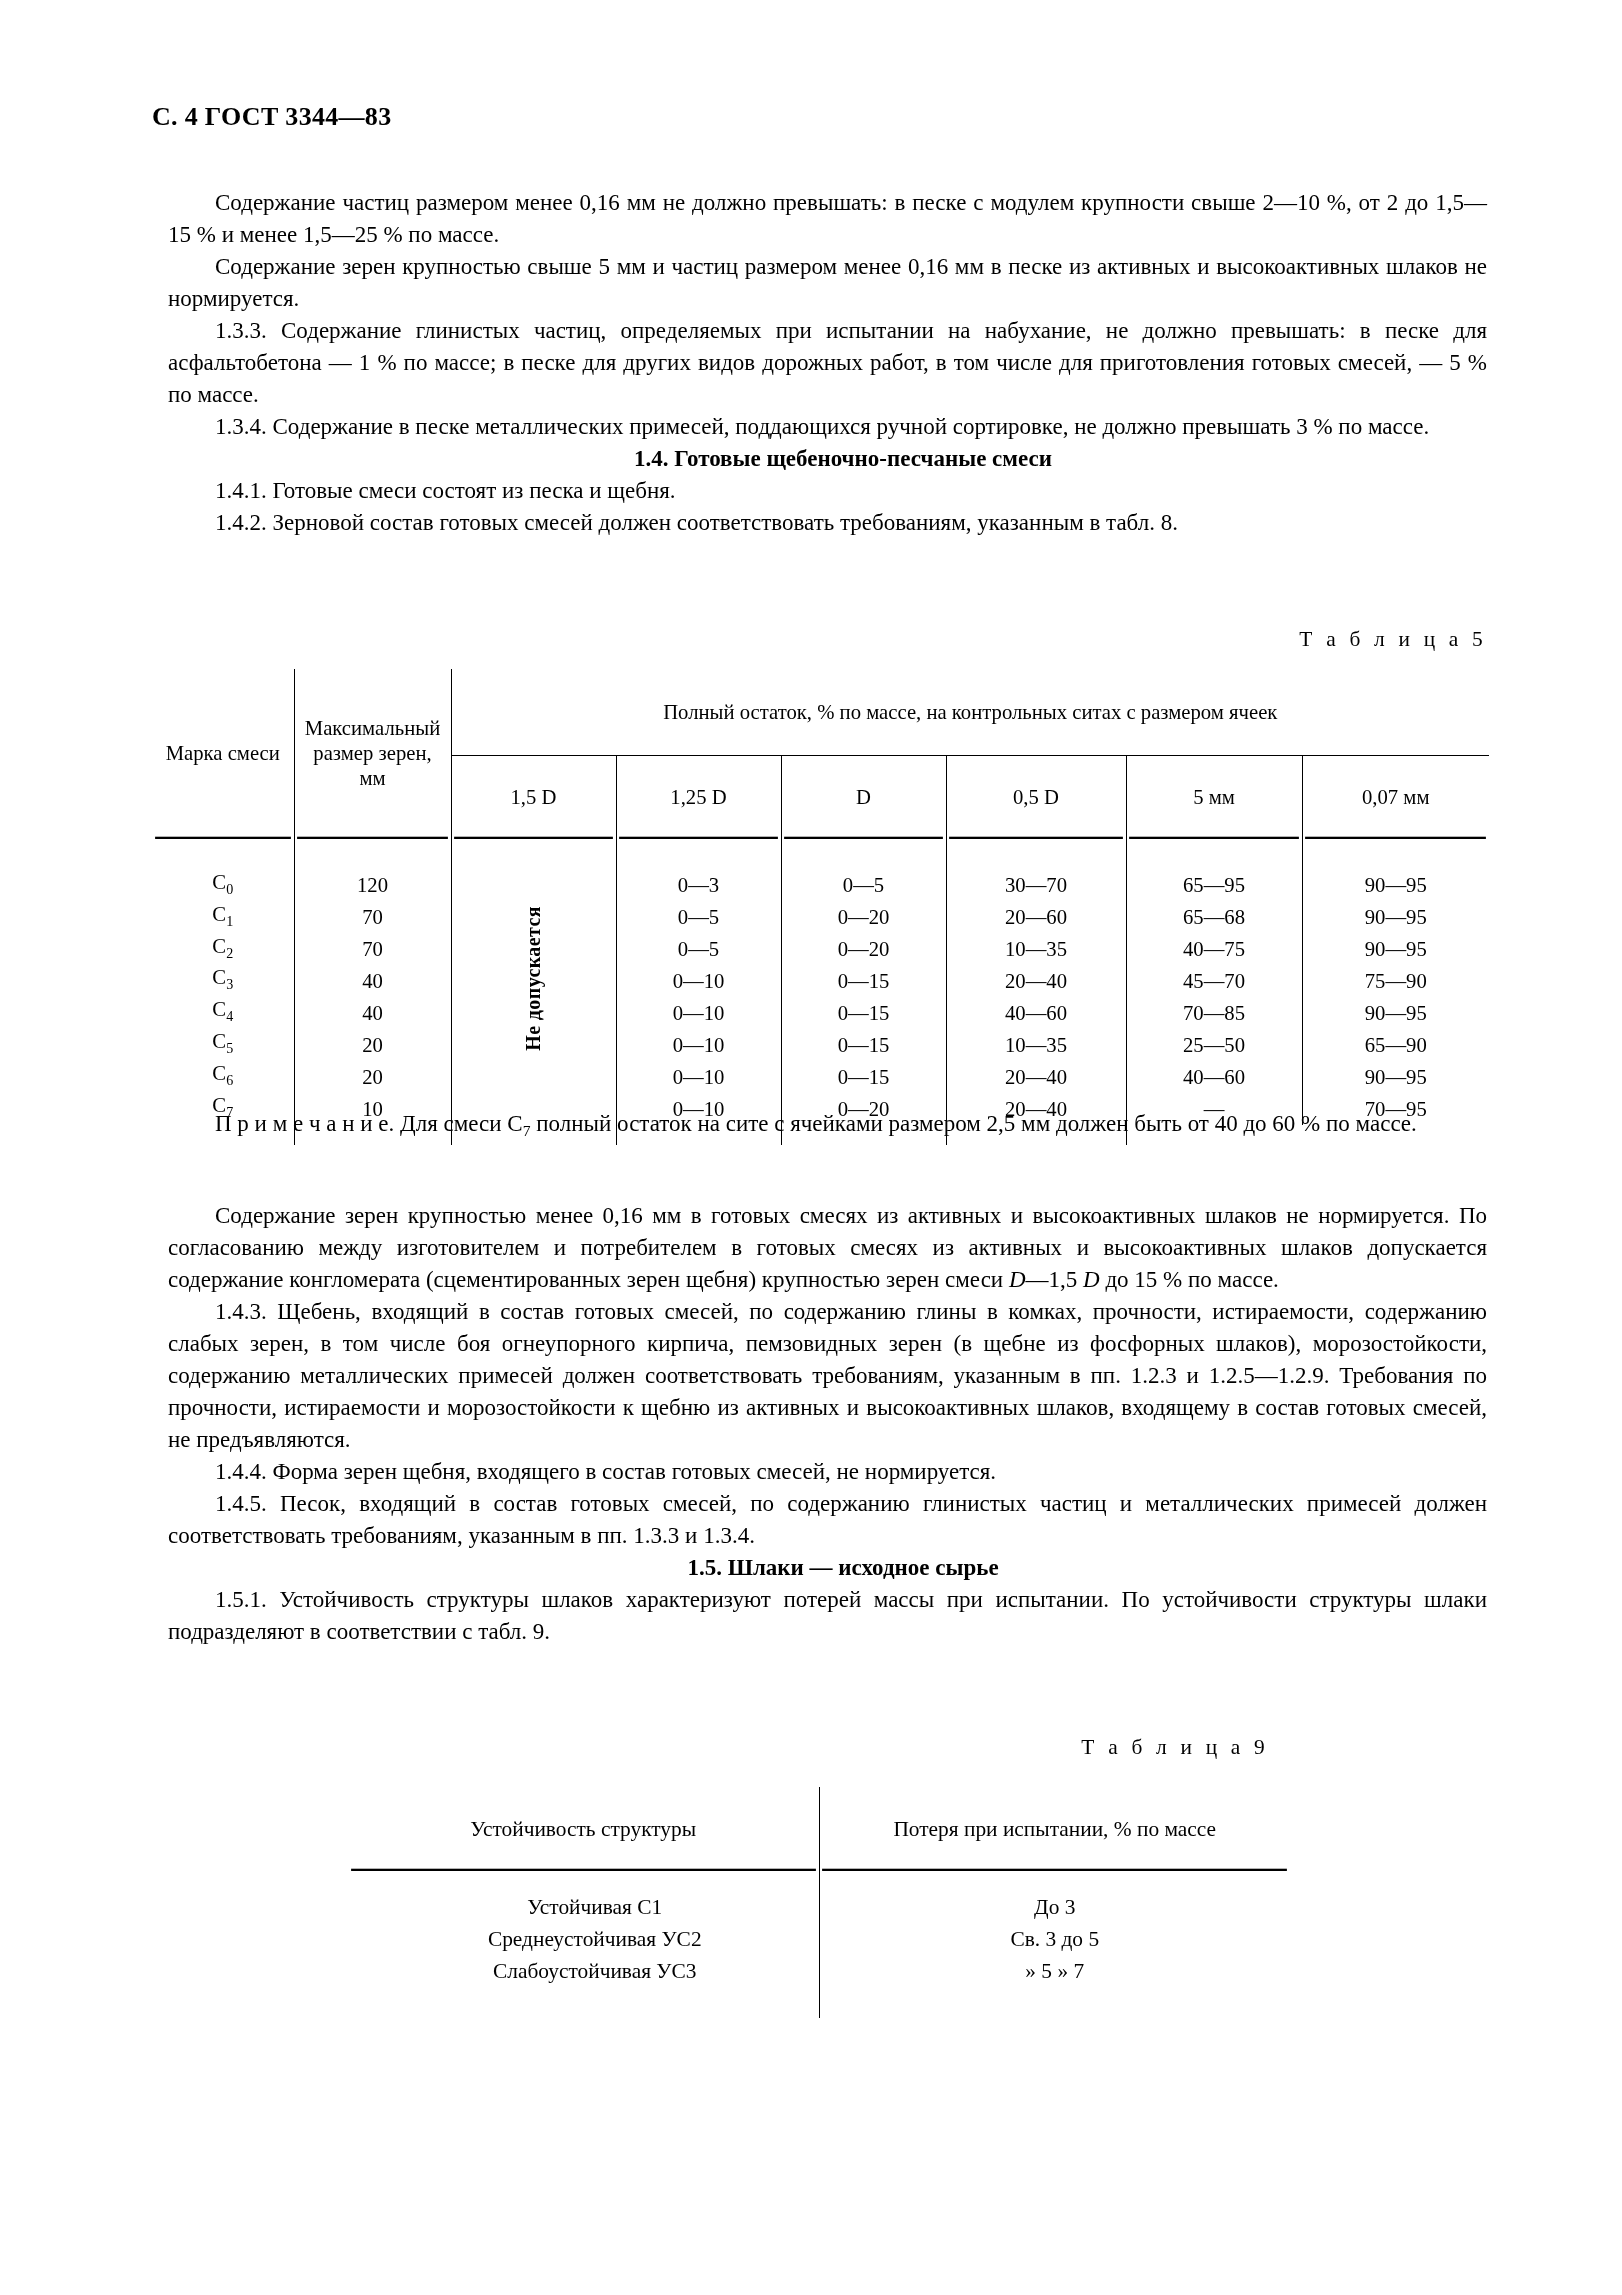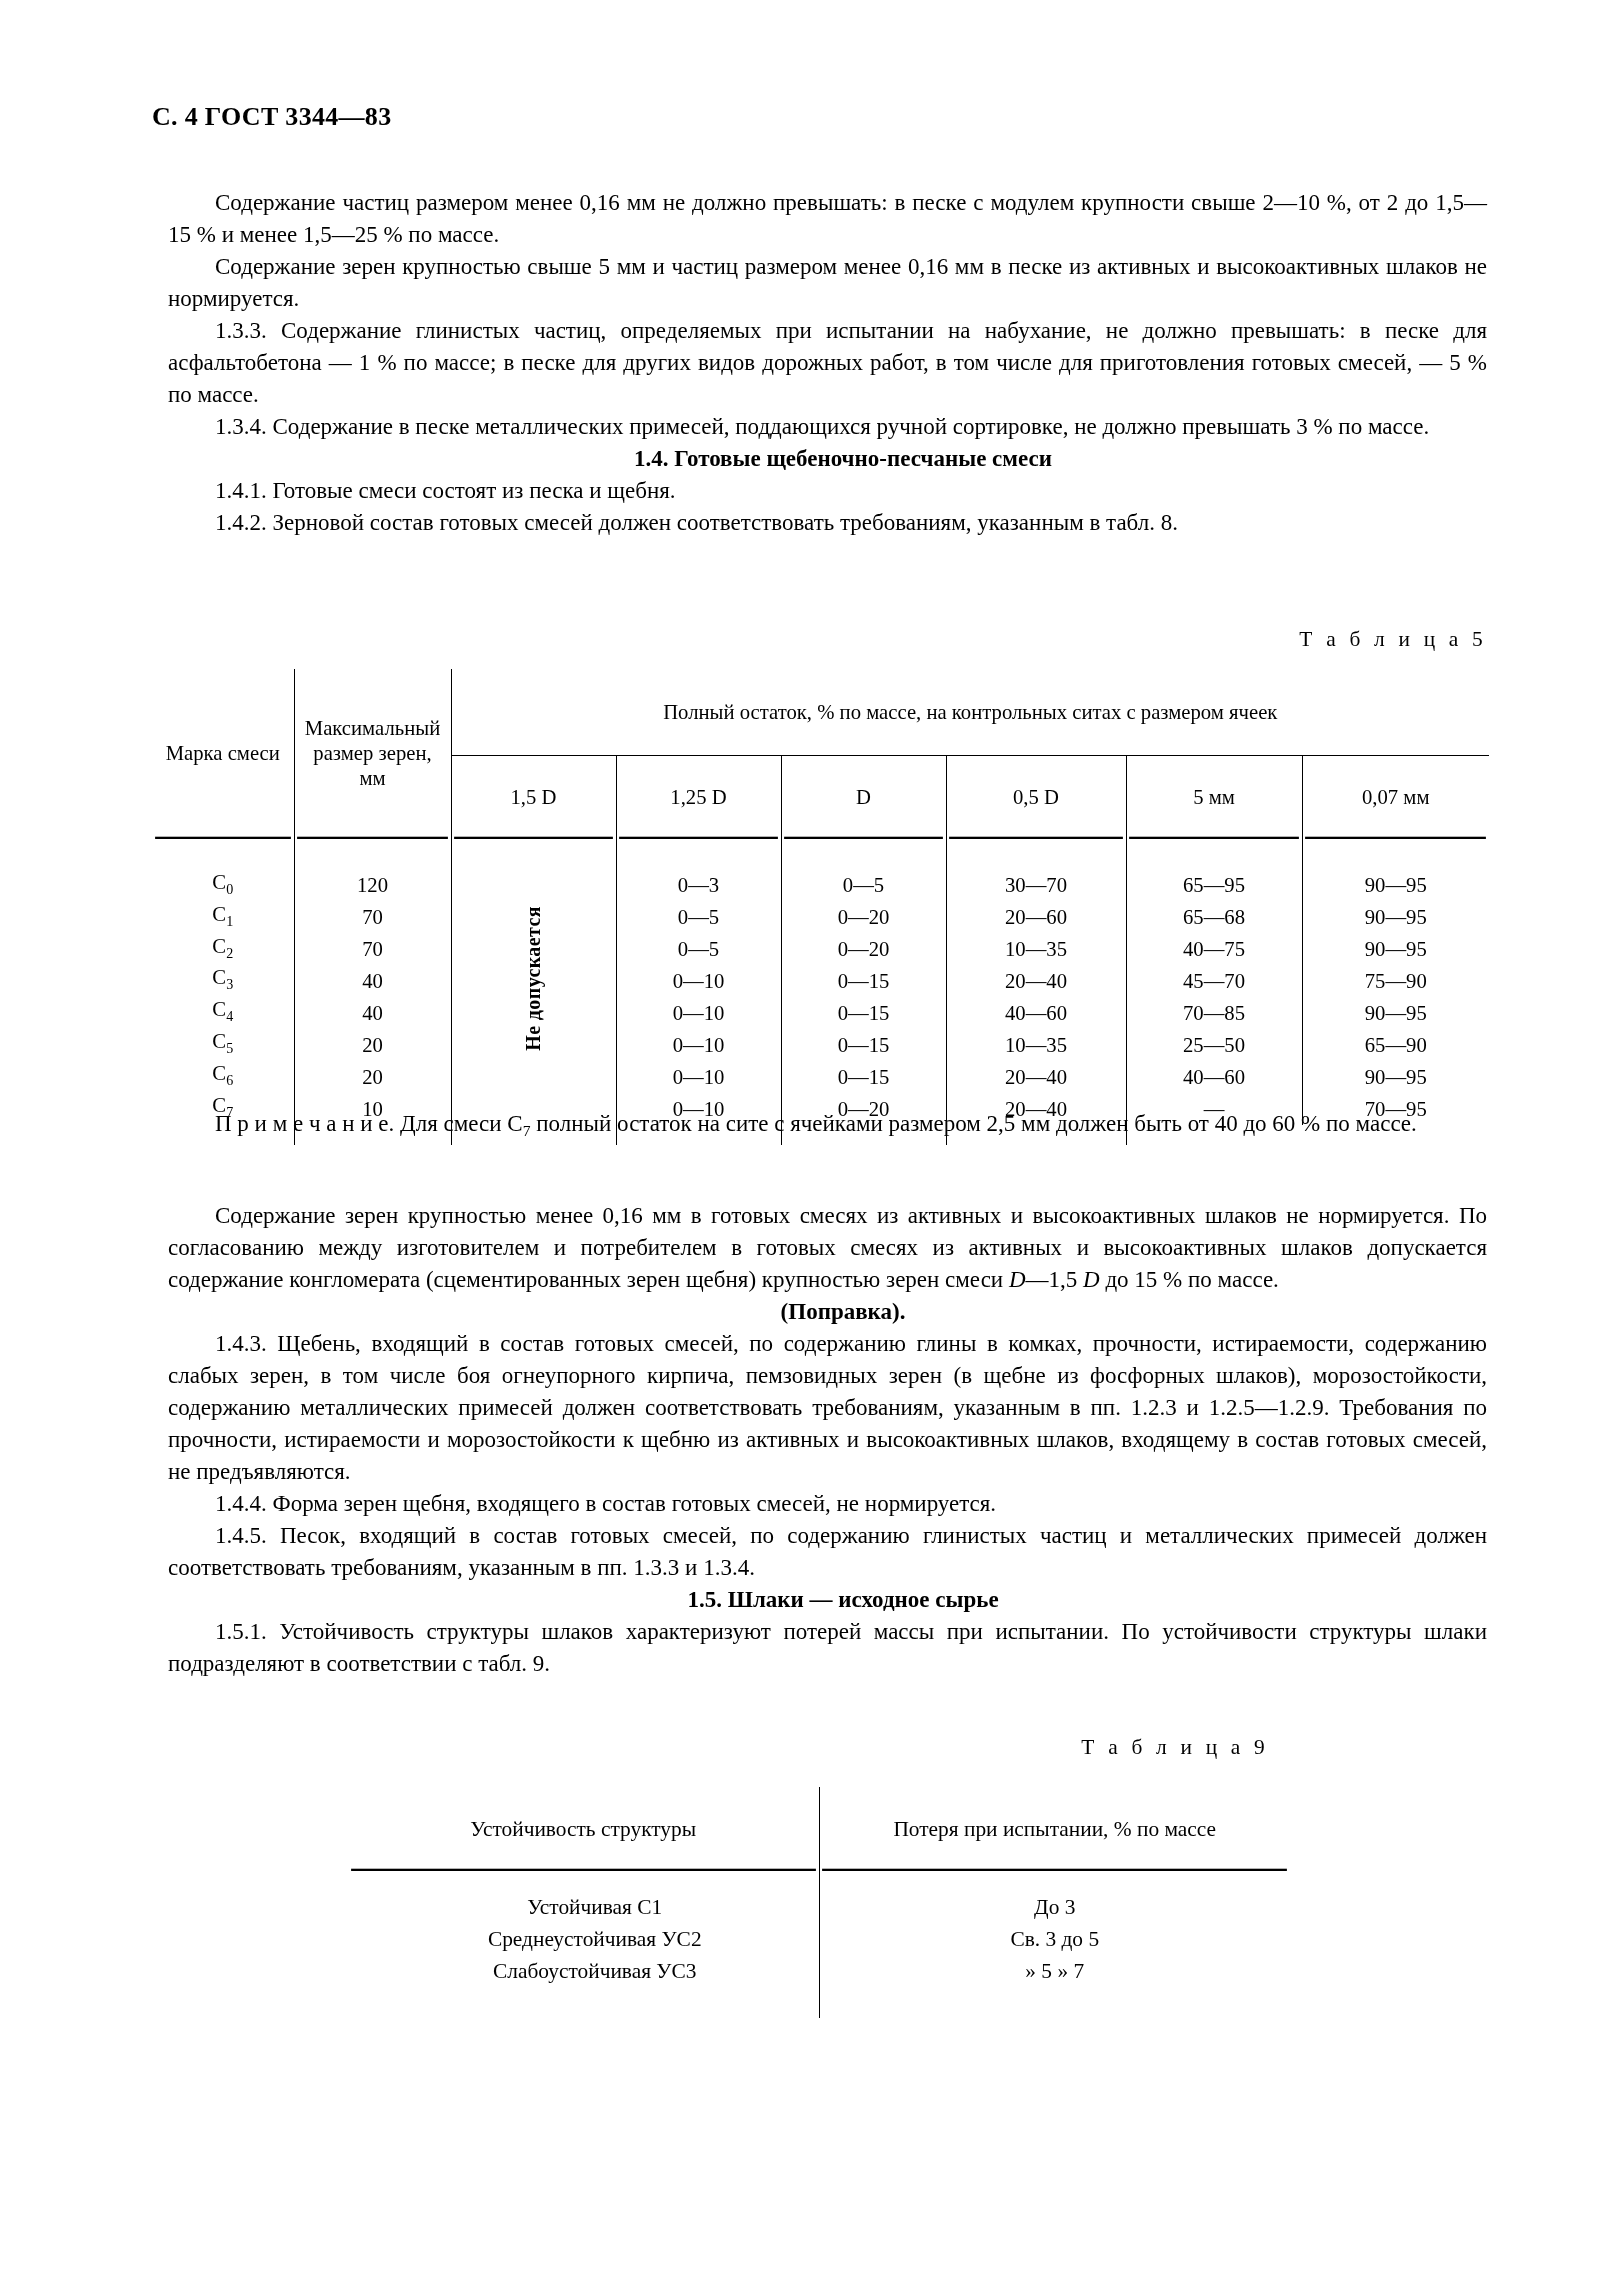--- a/index.html
+++ b/index.html
@@ -289,21 +289,20 @@
       </tbody>
     </table>
   </div>
 
   <div class="column" style="top:1108px;">
     <p class="body">П р и м е ч а н и е. Для смеси С<sub class="sb">7</sub> полный остаток на сите с ячейками размером 2,5 мм должен быть от 40 до 60 % по массе.</p>
   </div>
 
   <div class="column" style="top:1200px;">
     <p class="body">Содержание зерен крупностью менее 0,16 мм в готовых смесях из активных и высокоактивных шлаков не нормируется. По согласованию между изготовителем и потребителем в готовых смесях из активных и высокоактивных шлаков допускается содержание конгломерата (сцементированных зерен щебня) крупностью зерен смеси <i>D</i>—1,5 <i>D</i> до 15 % по массе.</p>
-    <p class="heading">(Поправка).</p>
     <p class="body">1.4.3. Щебень, входящий в состав готовых смесей, по содержанию глины в комках, прочности, истираемости, содержанию слабых зерен, в том числе боя огнеупорного кирпича, пемзовидных зерен (в щебне из фосфорных шлаков), морозостойкости, содержанию металлических примесей должен соответствовать требованиям, указанным в пп. 1.2.3 и 1.2.5—1.2.9. Требования по прочности, истираемости и морозостойкости к щебню из активных и высокоактивных шлаков, входящему в состав готовых смесей, не предъявляются.</p>
     <p class="body">1.4.4. Форма зерен щебня, входящего в состав готовых смесей, не нормируется.</p>
     <p class="body">1.4.5. Песок, входящий в состав готовых смесей, по содержанию глинистых частиц и металлических примесей должен соответствовать требованиям, указанным в пп. 1.3.3 и 1.3.4.</p>
     <p class="heading">1.5. Шлаки — исходное сырье</p>
     <p class="body">1.5.1. Устойчивость структуры шлаков характеризуют потерей массы при испытании. По устойчивости структуры шлаки подразделяют в соответствии с табл. 9.</p>
   </div>
 
   <div class="cap9">
     <p class="table-caption">Т а б л и ц а 9</p>
   </div>

